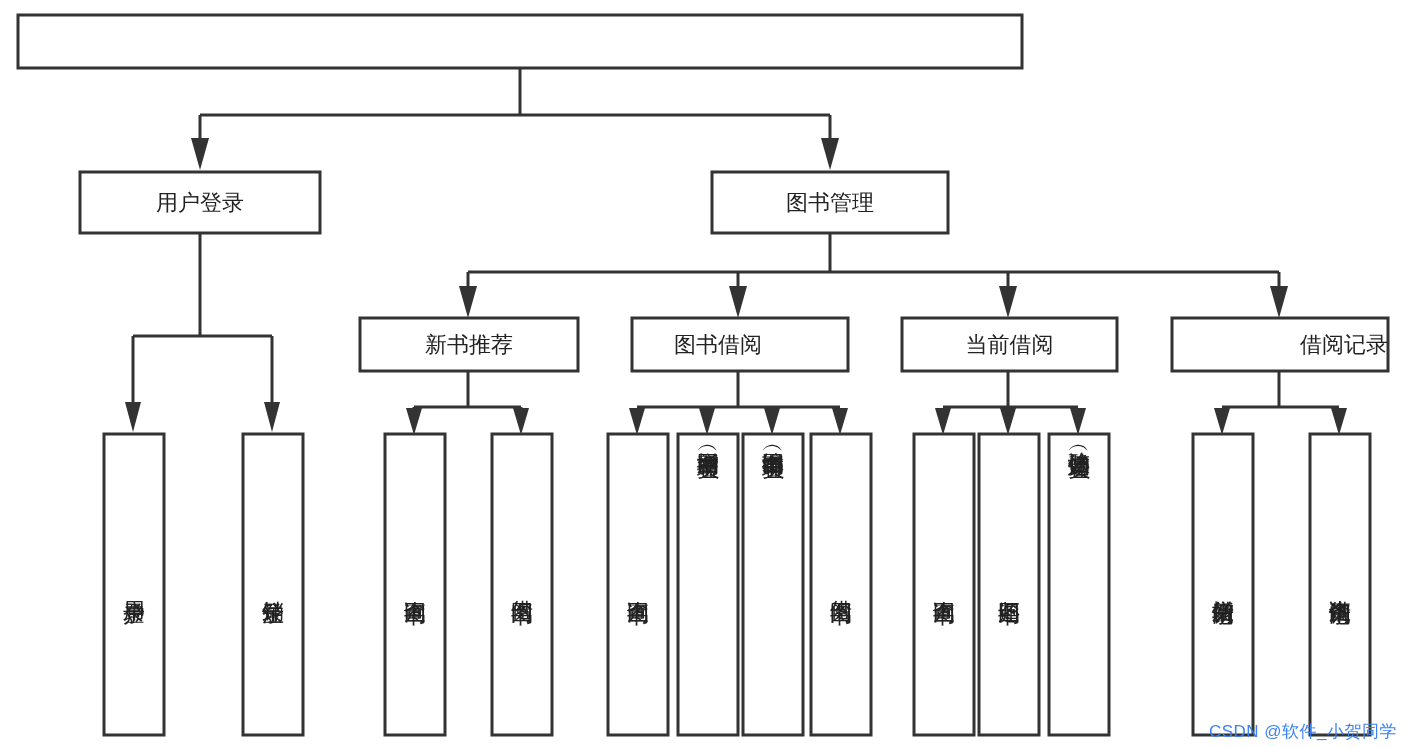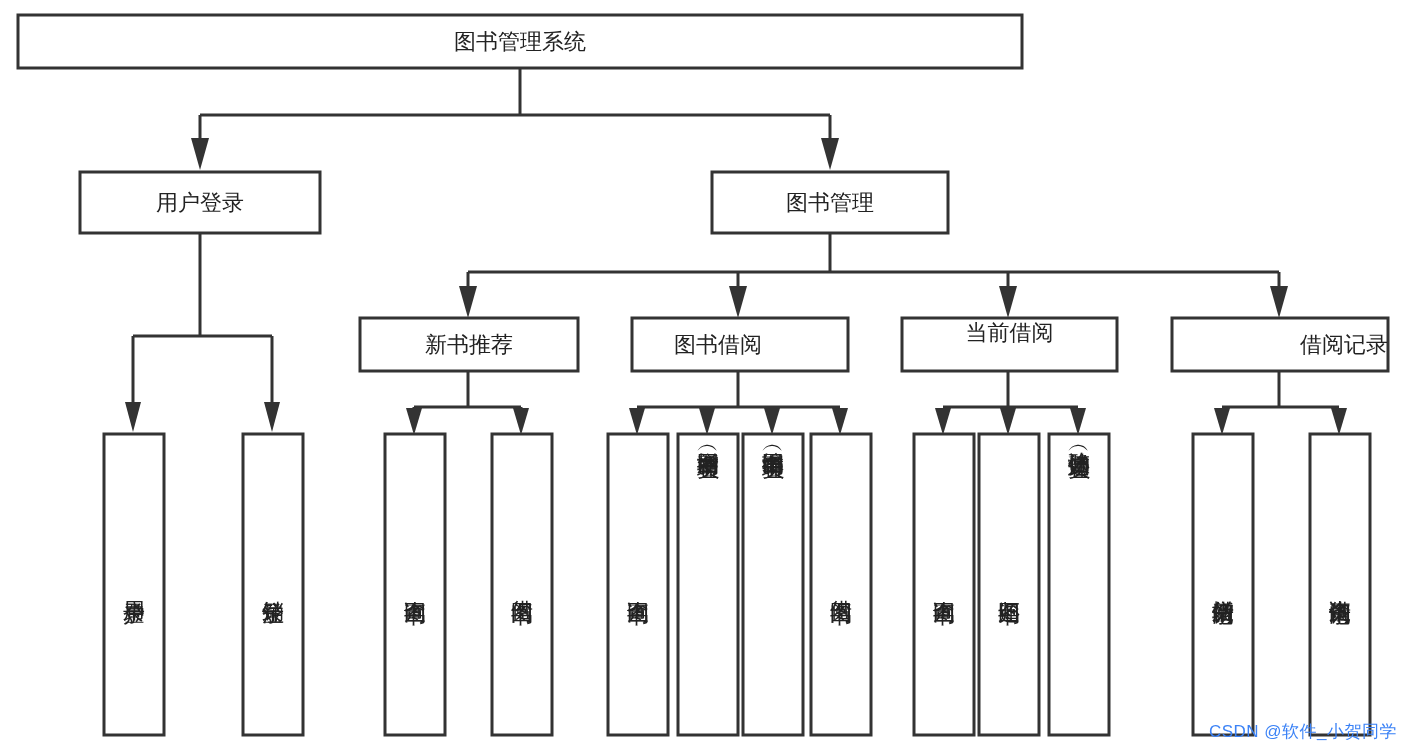--- a/index.html
+++ b/index.html
@@ -174,38 +174,35 @@
     <rect class="node-box" x="811" y="434" width="60" height="301"></rect>
 
     <rect class="node-box" x="914" y="434" width="60" height="301"></rect>
     <rect class="node-box" x="979" y="434" width="60" height="301"></rect>
     <rect class="node-box" x="1049" y="434" width="60" height="301"></rect>
 
     <rect class="node-box" x="1193" y="434" width="60" height="301"></rect>
     <rect class="node-box" x="1310" y="434" width="60" height="301"></rect>
   </svg>
 
-  <div class="htext-wrap" style="left:18px; top:15px; width:1004px; height:53px;">
-    <span class="htext">图书管理系统</span>
-  </div>
 
   <div class="htext-wrap" style="left:80px; top:172px; width:240px; height:61px;">
     <span class="htext">用户登录</span>
   </div>
   <div class="htext-wrap" style="left:712px; top:172px; width:236px; height:61px;">
     <span class="htext">图书管理</span>
   </div>
 
   <div class="htext-wrap" style="left:360px; top:318px; width:218px; height:53px;">
     <span class="htext">新书推荐</span>
   </div>
   <div class="htext-wrap" style="left:632px; top:318px; width:172px; height:53px;">
     <span class="htext">图书借阅</span>
   </div>
-  <div class="htext-wrap" style="left:902px; top:306px; width:215px; height:53px;">
+  <div class="htext-wrap" style="left:902px; top:318px; width:215px; height:53px;">
     <span class="htext">当前借阅</span>
   </div>
   <div class="htext-wrap" style="left:1172px; top:318px; width:216px; height:53px;justify-content:flex-end;">
     <span class="htext">借阅记录</span>
   </div>
 
   <div class="vtext-wrap" style="left:104px; top:434px; width:60px; height:301px;">
     <span class="vtext">用户登录</span>
   </div>
   <div class="vtext-wrap" style="left:243px; top:434px; width:60px; height:301px;">

